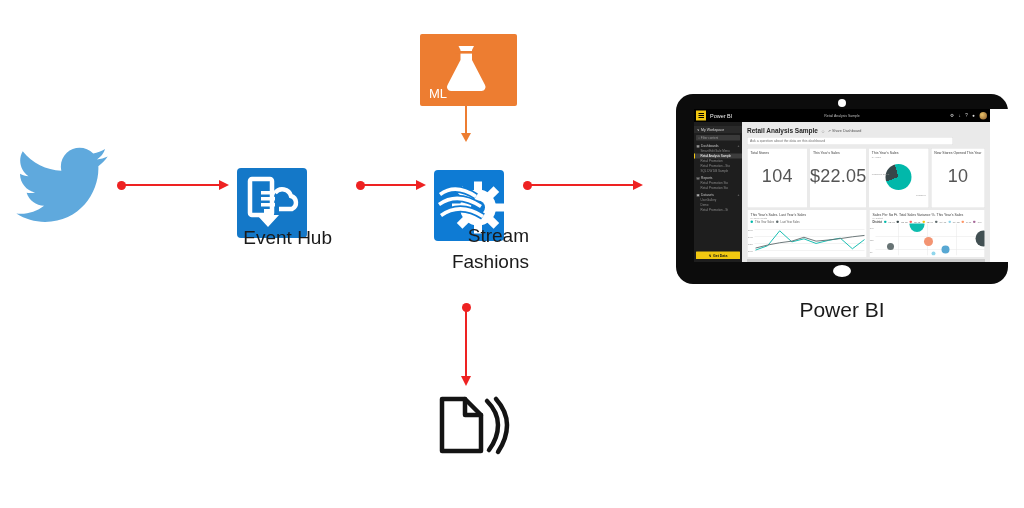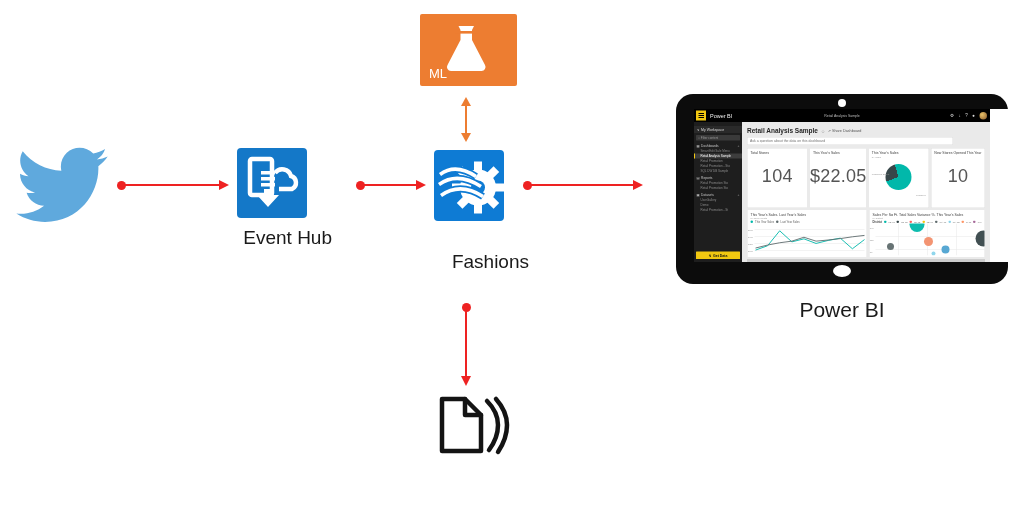--- a/index.html
+++ b/index.html
@@ -17,21 +17,21 @@
             border-bottom:5px solid transparent;border-left:10px solid var(--red);}
   .ah-down{position:absolute;width:0;height:0;border-left:5px solid transparent;
            border-right:5px solid transparent;border-top:10px solid var(--red);}
   .oline{position:absolute;width:2px;background:var(--orange);}
   .oh-up{position:absolute;width:0;height:0;border-left:5px solid transparent;
          border-right:5px solid transparent;border-bottom:9px solid var(--orange);}
   .oh-down{position:absolute;width:0;height:0;border-left:5px solid transparent;
            border-right:5px solid transparent;border-top:9px solid var(--orange);}
 
   
-  .icon-box{position:absolute;border-radius:4px;}
+  .icon-box{position:absolute;border-radius:4px;margin-top:20px;}
   #eventhub-box{left:237px;top:148px;width:70px;height:70px;background:var(--ehblue);}
   #sa-box{left:434px;top:150px;width:70px;height:71px;background:var(--sablue);}
   #ml-box{left:420px;top:14px;width:97px;height:72px;background:var(--orange);border-radius:2px;}
   #ml-text{position:absolute;left:9px;bottom:5px;color:#fff;font-size:13px;}
 
   
   #tablet{position:absolute;left:676px;top:94px;width:332px;height:190px;background:#0c0c0c;border-radius:17px;}
   #camera{position:absolute;left:162px;top:5px;width:8px;height:8px;border-radius:50%;background:#fff;}
   #homebtn{position:absolute;left:157px;top:171px;width:18px;height:12px;border-radius:50%;background:#fff;}
   #screen{position:absolute;left:18px;top:15px;width:351px;height:153px;overflow:hidden;background:#fff;}
@@ -158,20 +158,21 @@
       </g>
       <circle cx="44" cy="37" r="7" style="fill:var(--sablue)"></circle>
       <path d="M6 24 C18 15 30 18 42 26" fill="none" style="stroke:var(--sablue)" stroke-width="7"></path>
       <path d="M6 24 C18 15 30 18 42 26" fill="none" stroke="#fff" stroke-width="3.5"></path>
       <path d="M5 34 C19 24 33 27 47 36" fill="none" style="stroke:var(--sablue)" stroke-width="7"></path>
       <path d="M5 34 C19 24 33 27 47 36" fill="none" stroke="#fff" stroke-width="3.5"></path>
       <path d="M7 45 C21 35 35 37 49 46" fill="none" style="stroke:var(--sablue)" stroke-width="7"></path>
       <path d="M7 45 C21 35 35 37 49 46" fill="none" stroke="#fff" stroke-width="3.5"></path>
     </svg>
   </div>
+  <div class="node-label" style="left:409px;top:225px;width:120px;">Stream</div>
   <div class="node-label" style="left:409px;top:251px;width:120px;">Fashions</div>
 
   <div class="adot" style="left:523px;top:181px;"></div>
   <div class="aline" style="left:527px;top:184px;width:108px;height:2px;"></div>
   <div class="ah-right" style="left:633px;top:180px;"></div>
 
   <div class="adot" style="left:462px;top:303px;"></div>
   <div class="aline" style="left:465px;top:307px;width:2px;height:70px;"></div>
   <div class="ah-down" style="left:461px;top:376px;"></div>
 

